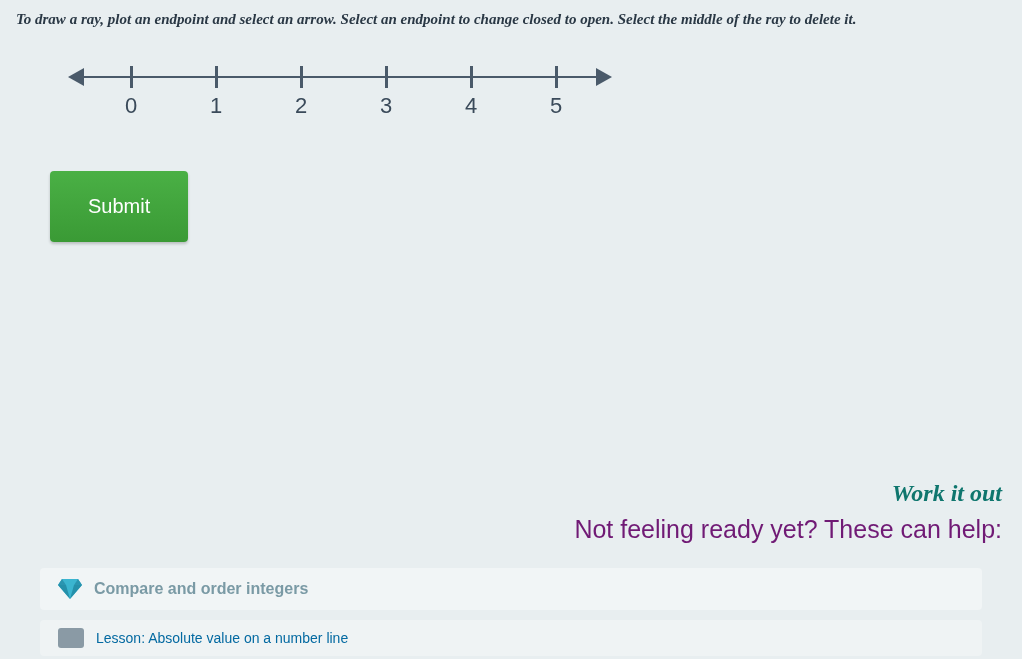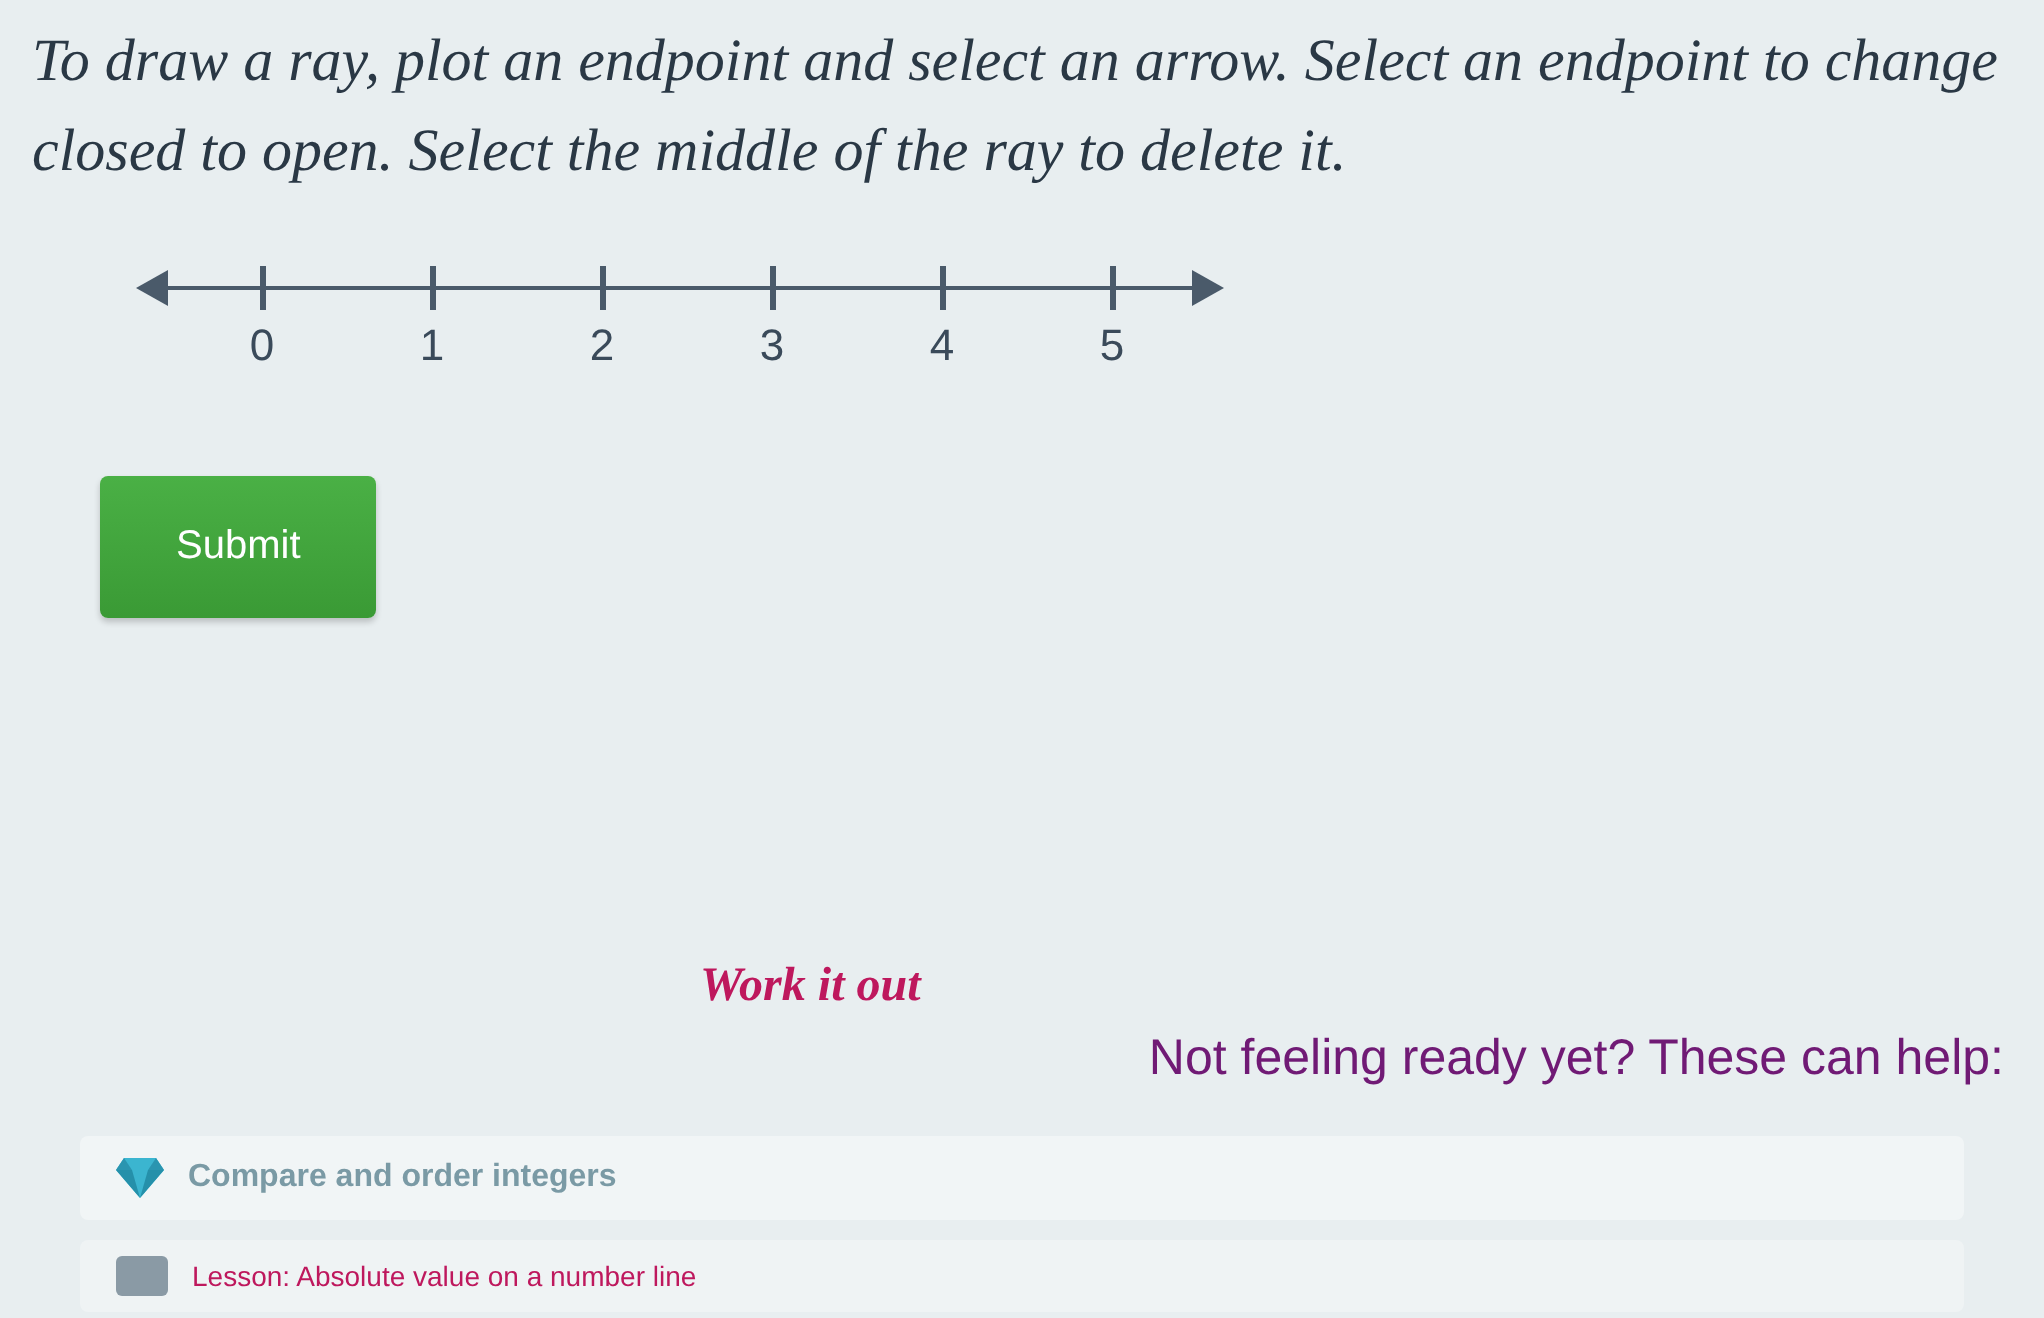--- a/index.html
+++ b/index.html
@@ -10,24 +10,25 @@
     body {
       font-family: Georgia, 'Times New Roman', serif;
       background: #e8eef0;
       width: 1022px;
       height: 659px;
       overflow: hidden;
       color: #2a3845;
     }
     .instructions {
       font-style: italic;
-      font-size: 30px;
+      font-size: 15px;
       line-height: 1.5;
       padding: 8px 16px 20px 16px;
       color: #2a3845;
+      font-weight: bold;
     }
     .number-line-wrapper {
       padding: 10px 0 30px 70px;
     }
     .number-line {
       position: relative;
       width: 540px;
       height: 60px;
     }
     .axis-line {
@@ -87,26 +88,26 @@
       box-shadow: 0 2px 3px rgba(0,0,0,0.2);
     }
     .workout-section {
       position: absolute;
       top: 480px;
       left: 0;
       right: 0;
       padding: 0 20px;
     }
     .workout-title {
-      text-align: left;
+      text-align: right;
       font-family: Georgia, serif;
       font-style: italic;
       font-weight: bold;
       font-size: 24px;
-      color: #be185d;
+      color: #0f766e;
       margin-left: 330px;
     }
     .workout-sub {
       text-align: right;
       font-family: Arial, sans-serif;
       font-size: 25px;
       color: #701a75;
       margin-top: 8px;
       margin-left: 330px;
     }
@@ -167,21 +168,21 @@
       width: 26px;
       height: 20px;
       background: #8a9aa5;
       border-radius: 3px;
       position: relative;
       flex-shrink: 0;
     }
     .lesson-label {
       font-family: Arial, sans-serif;
       font-size: 14px;
-      color: #be185d;
+      color: #0369a1;
     }
   </style>
 </head>
 <body>
 
 
 
 <div class="instructions">To draw a ray, plot an endpoint and select an arrow. Select an endpoint to change closed to open. Select the middle of the ray to delete it.</div>
 
 <div class="number-line-wrapper">

